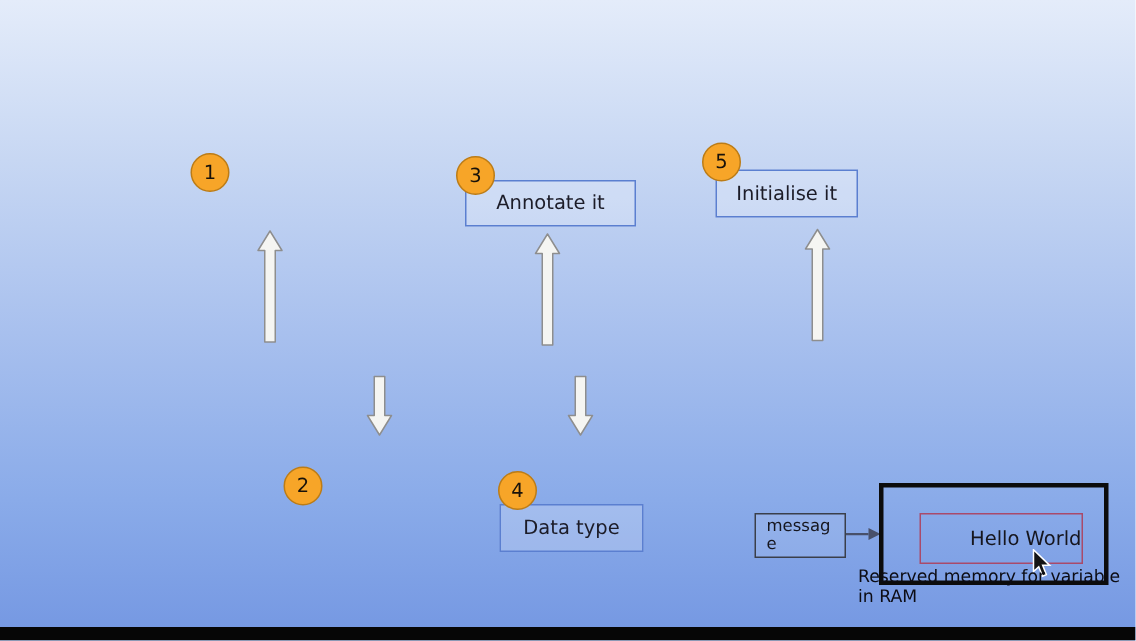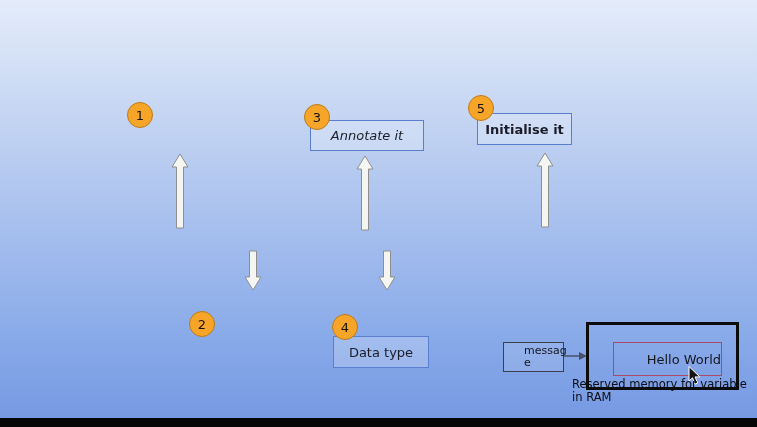--- a/index.html
+++ b/index.html
@@ -12,22 +12,22 @@
   }
   
   .label-box{
     position:absolute;
     background:rgba(255,255,255,0.22);
     border:1px solid #5b7fd0;
     display:flex;align-items:center;justify-content:center;
     font-size:13px;color:#1c1c28;
   }
   .box-declare{left:129px;top:119px;width:90px;height:31px;}
-  .box-annotate{left:310px;top:120px;width:112px;height:29px;font-style:italic;}
-  .box-initialise{left:477px;top:113px;width:93px;height:30px;font-weight:bold;}
+  .box-annotate{left:310px;top:120px;width:112px;height:29px;}
+  .box-initialise{left:477px;top:113px;width:93px;height:30px;}
   .box-name{left:206px;top:293px;width:82px;height:31px;}
   .box-datatype{left:333px;top:292px;width:94px;height:30px;margin-top:44px;}
   
   .badge{
     position:absolute;width:26px;height:26px;border-radius:50%;
     background:#f7a528;border:1.5px solid #bc7c16;
     display:flex;align-items:center;justify-content:center;
     font-size:13px;color:#18120a;box-sizing:border-box;
   }
   .badge-1{left:127px;top:102px;}
@@ -48,21 +48,21 @@
     text-align:center;
     font-weight:bold;font-size:25px;letter-spacing:-0.5px;
     color:#151515;white-space:pre;
   }
   .code-line .kw{color:#5b87e0;}
   
   .mem-var-box{
     position:absolute;left:503px;top:342px;width:61px;height:30px;
     border:1px solid #3a3f4a;background:rgba(255,255,255,0.10);
     box-sizing:border-box;font-size:11px;color:#16161e;
-    padding:2px 0 0 20px;line-height:1.1;
+    padding:2px 0 0 7px;line-height:1.1;
   }
   .mem-var-box .wrap{display:inline-block;width:44px;word-break:break-all;}
   .mem-connector{position:absolute;left:564px;top:350px;}
   .mem-ram-box{
     position:absolute;left:586px;top:322px;width:153px;height:68px;
     border:3px solid #0c0c0c;box-sizing:border-box;
   }
   .mem-value-box{
     position:absolute;left:613px;top:342px;width:109px;height:34px;
     border:1px solid #a94a6a;box-sizing:border-box;

